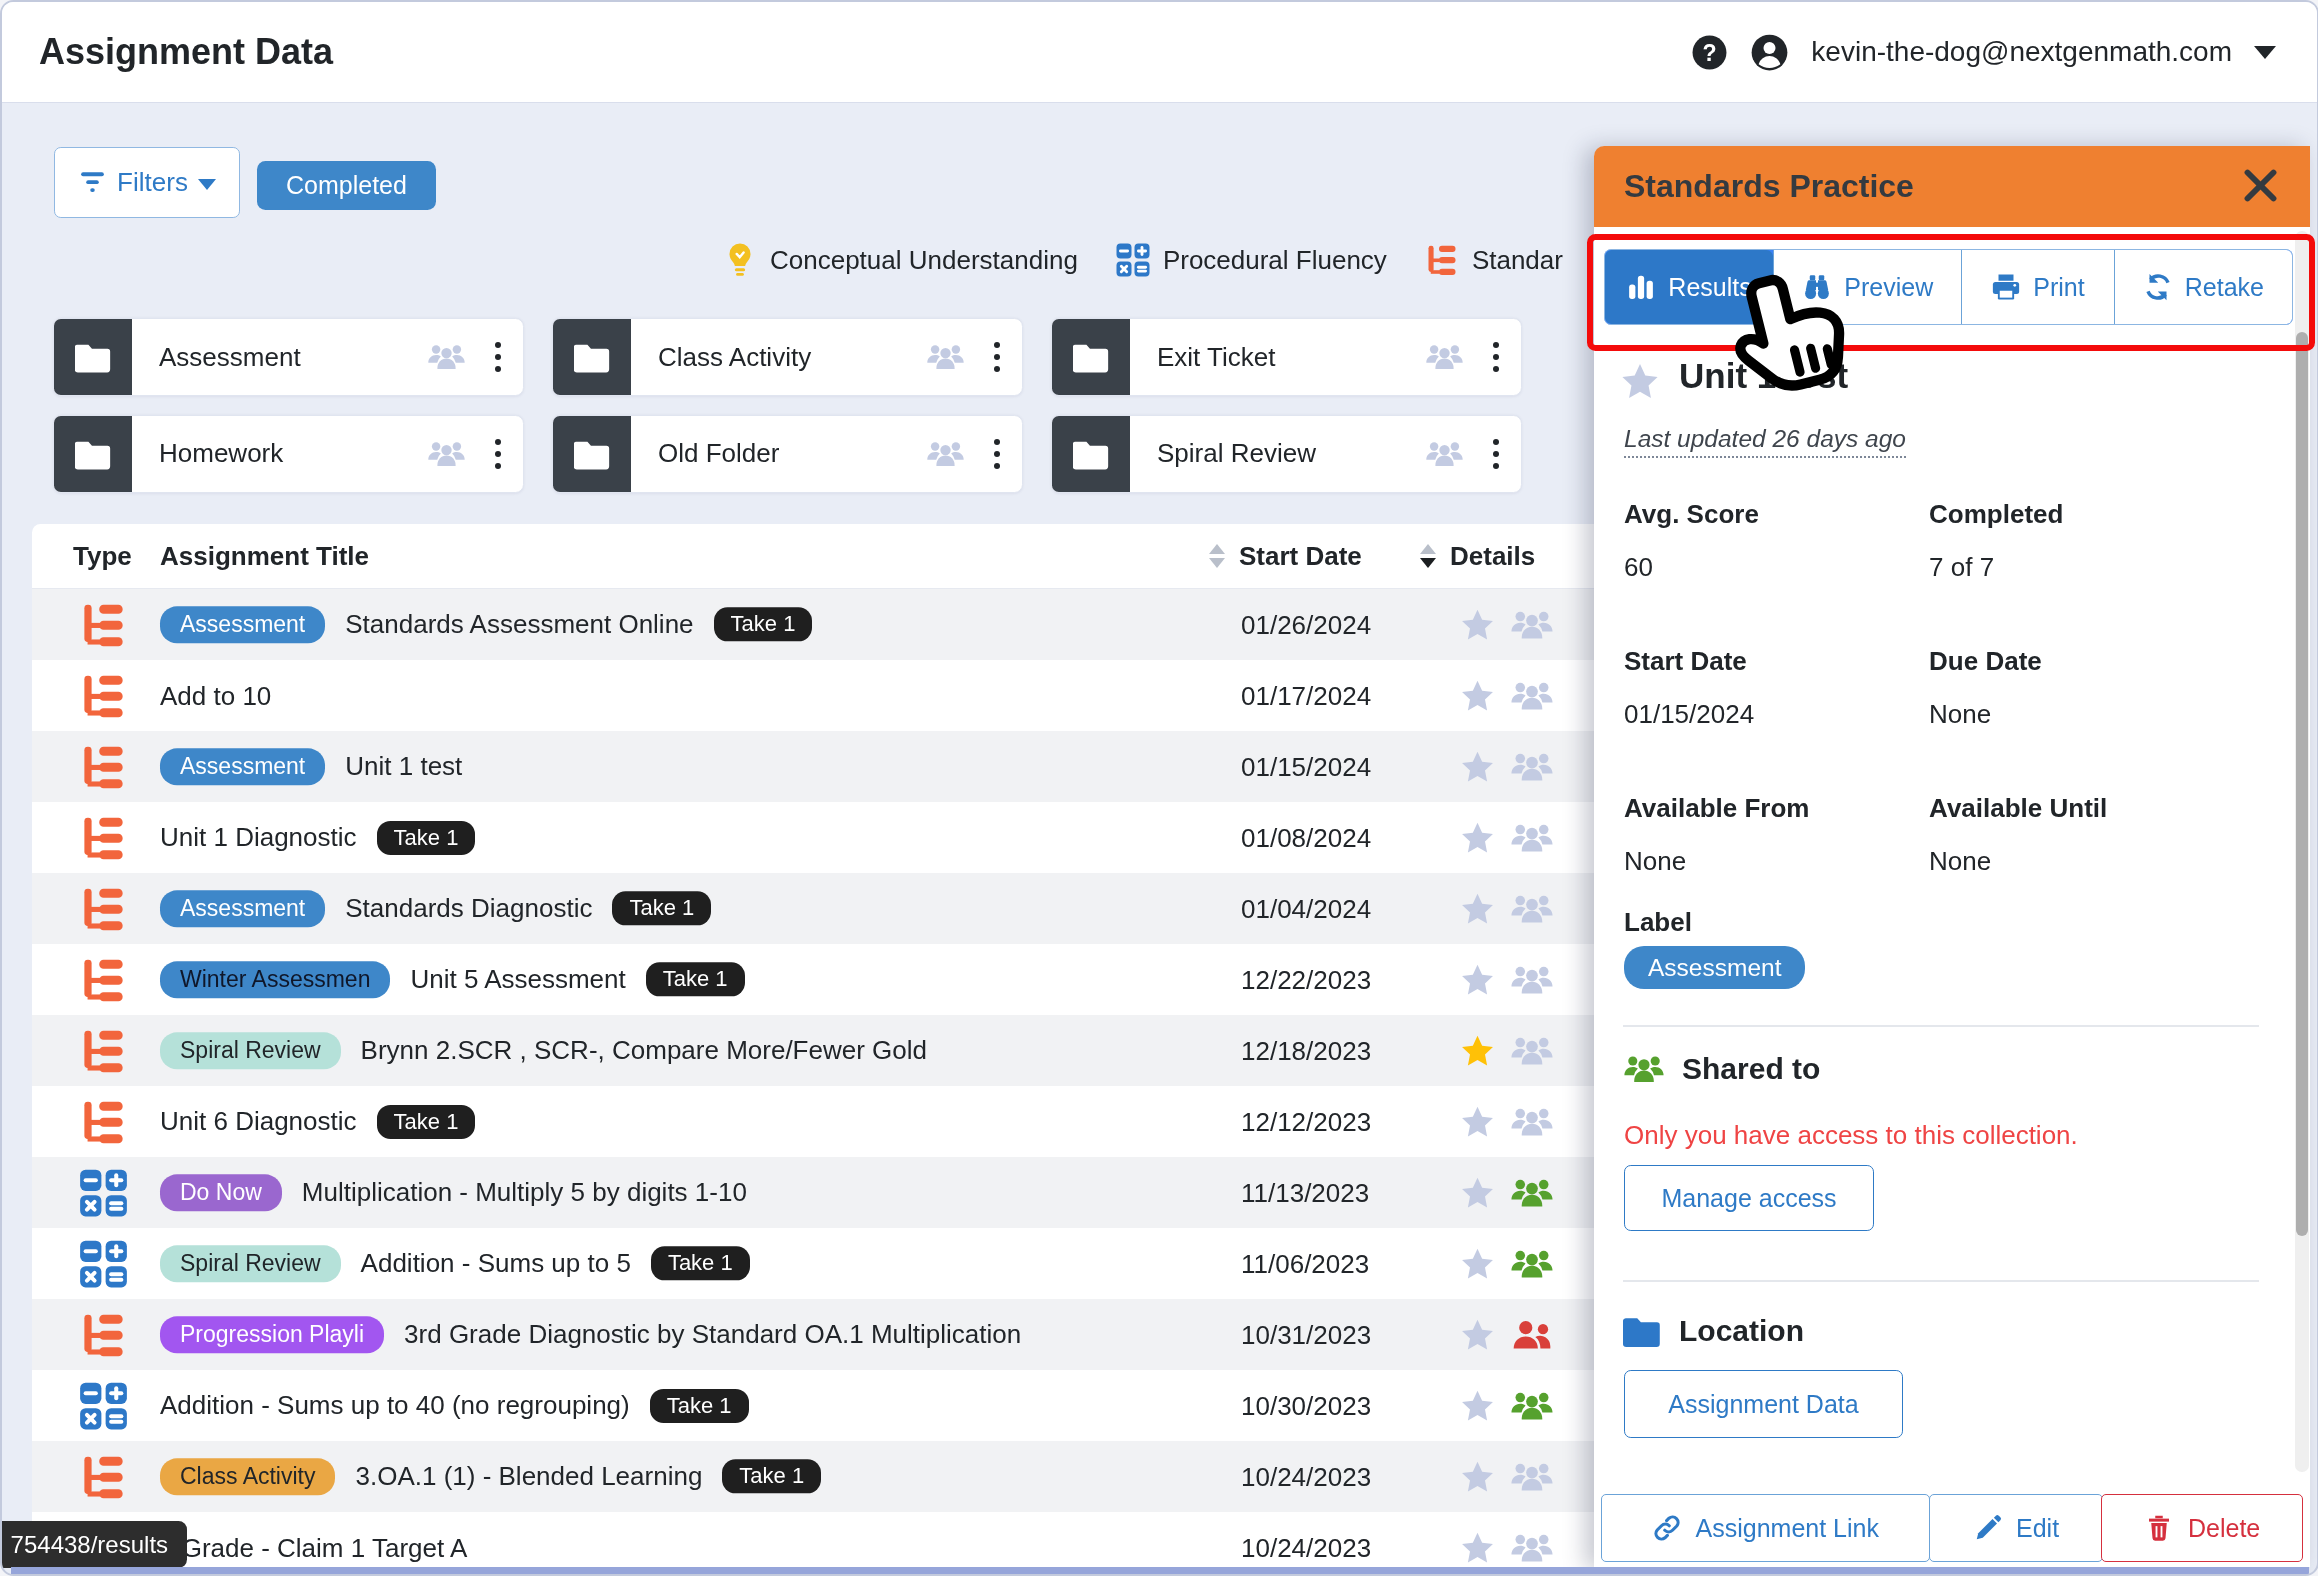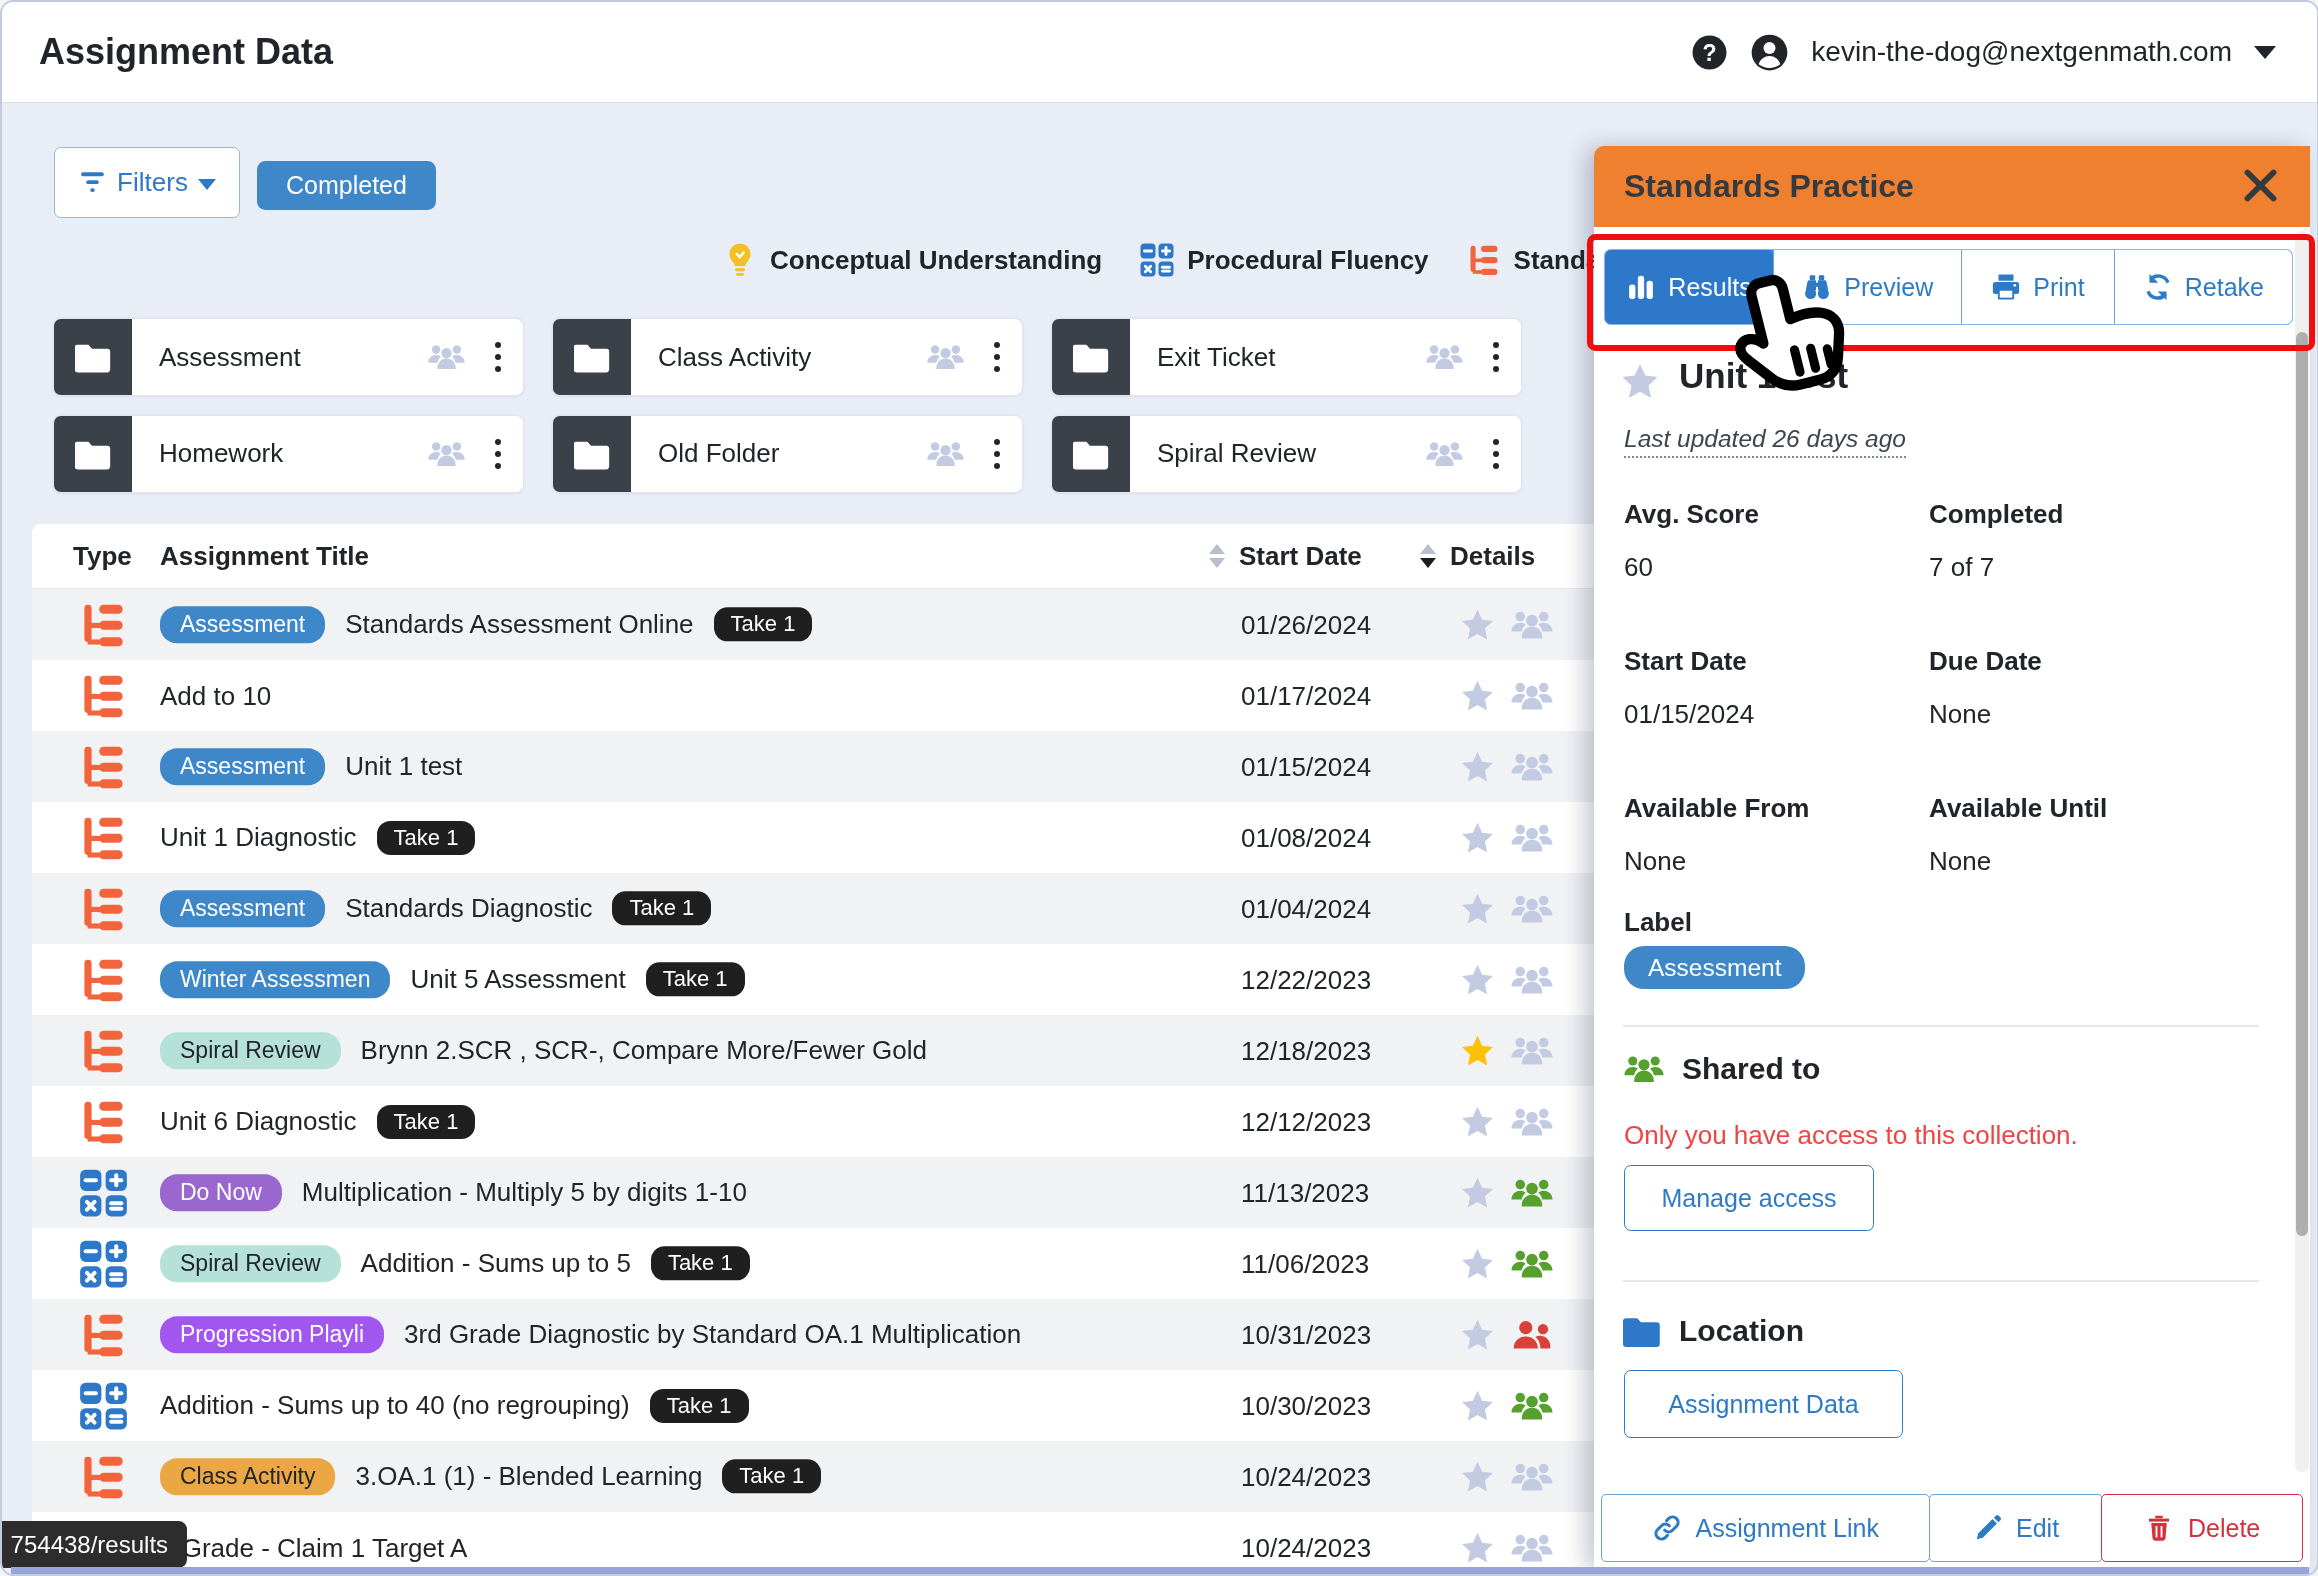--- a/index.html
+++ b/index.html
@@ -19,21 +19,21 @@
   .caret{width:0;height:0;border-left:11px solid transparent;border-right:11px solid transparent;border-top:13.5px solid #212529;}
 
   
   .filters-btn{position:absolute;left:52px;top:145px;width:184px;height:69px;background:#fff;border:1.7px solid #90b8e2;border-radius:6.8px;
     display:flex;align-items:center;justify-content:center;gap:10px;color:#2e7ac6;font-size:26px;cursor:pointer;z-index:2;}
   .filters-caret{width:0;height:0;border-left:9.3px solid transparent;border-right:9.3px solid transparent;border-top:11px solid #2e7ac6;margin-top:3.4px;}
   .completed-badge{position:absolute;left:255px;top:159px;height:49px;padding:0 29px;background:#3e87c9;color:#fff;border-radius:8.5px;
     display:flex;align-items:center;font-size:25px;z-index:1;}
 
   
-  .legend{position:absolute;left:720px;top:240px;display:flex;gap:37px;align-items:center;font-size:26px;color:#212529;z-index:1;font-weight:bold;}
+  .legend{position:absolute;left:720px;top:240px;display:flex;gap:37px;align-items:center;font-size:26px;color:#212529;z-index:1;}
   .legend-item{display:flex;align-items:center;gap:12px;white-space:nowrap;}
   .legend-item .i{width:36px;height:36px;}
 
   
   .folders{position:absolute;left:51px;top:316px;display:grid;grid-template-columns:repeat(3,471px);grid-auto-rows:78px;column-gap:28px;row-gap:18.6px;z-index:1;}
   .folder-tile{background:#fff;border:1.7px solid #e0e5f0;border-radius:8.5px;display:flex;align-items:center;position:relative;box-shadow:0 0.8px 2.5px rgba(60,70,110,.08);cursor:pointer;}
   .folder-dark{width:78px;height:100%;background:#3a4149;border-radius:6.8px 0 0 6.8px;display:flex;align-items:center;justify-content:center;flex:none;}
   .folder-dark .i{width:37px;height:32px;}
   .folder-label{margin-left:27px;font-size:26px;color:#212529;}
   .folder-right{position:absolute;right:22px;display:flex;align-items:center;gap:29px;}
@@ -588,21 +588,21 @@
                 <rect x="3" y="2.5" width="3.4" height="17.5" rx="1.6"></rect>
                 <rect x="10" y="2.5" width="11" height="4.2" rx="2"></rect>
                 <rect x="10" y="10" width="11" height="4.2" rx="2"></rect>
                 <rect x="10" y="17.8" width="11" height="4.2" rx="2"></rect>
                 <rect x="4.5" y="11" width="6" height="2.4"></rect>
                 <rect x="4.5" y="18.8" width="6" height="2.4"></rect>
               </g>
             </svg>
           </span>
           <span class="cell-main">
-            <span class="pill trunc" style="background:#3e87c9;color:#ffffff">Winter Assessmen</span>
+            <span class="pill trunc" style="background:#3e87c9;color:#0f172a">Winter Assessmen</span>
             <span class="row-title">Unit 5 Assessment</span>
             <span class="take-pill">Take 1</span>
           </span>
           <span class="cell-date">12/22/2023</span>
           <span class="cell-star i">
             <svg viewBox="0 0 24 24">
               <path fill="#c3cbe2" d="M12 1.8l3.1 6.7 7.2.9-5.3 5 1.4 7.2L12 18l-6.4 3.6 1.4-7.2-5.3-5 7.2-.9z"></path>
             </svg>
           </span>
           <span class="cell-people i">

